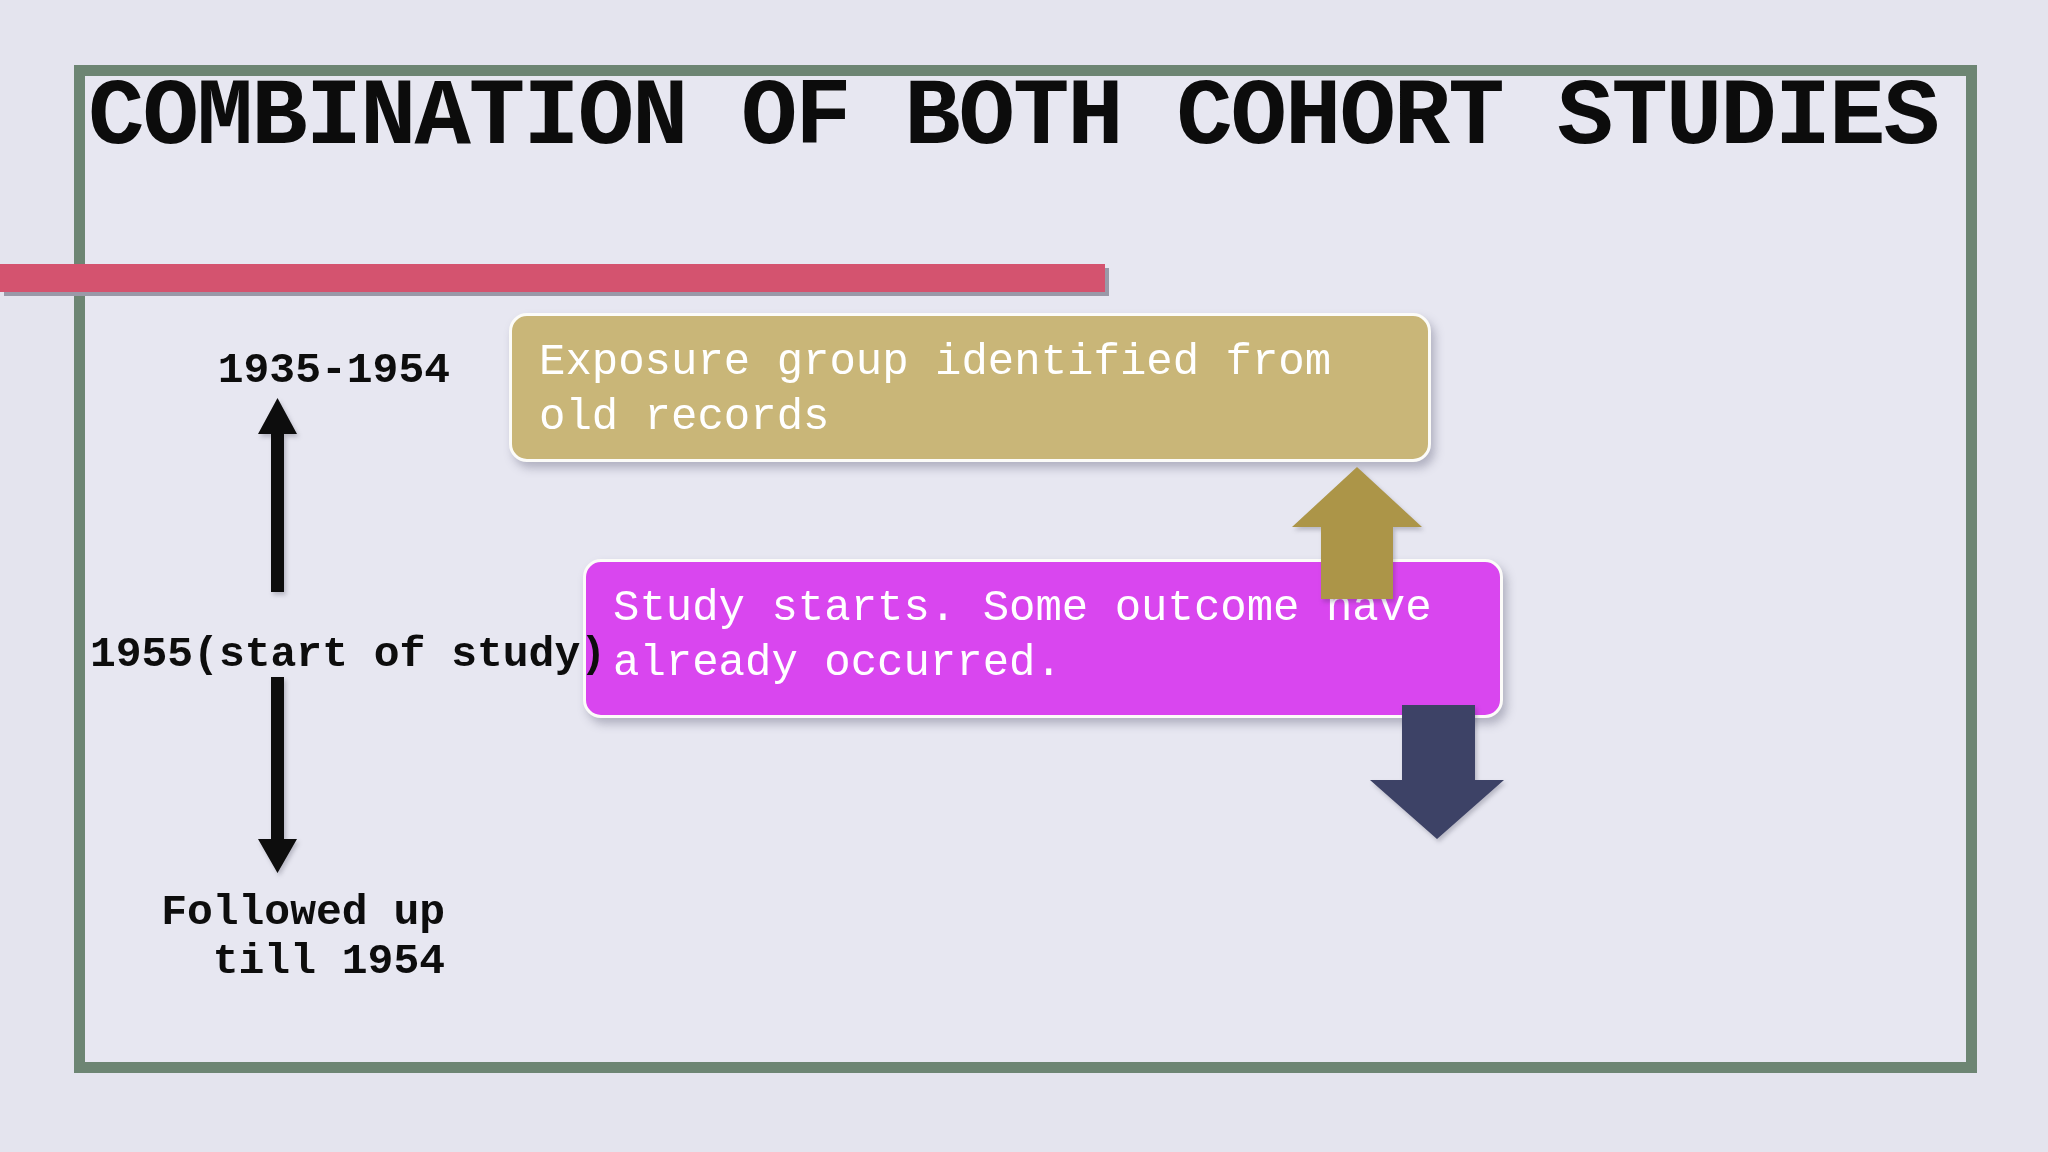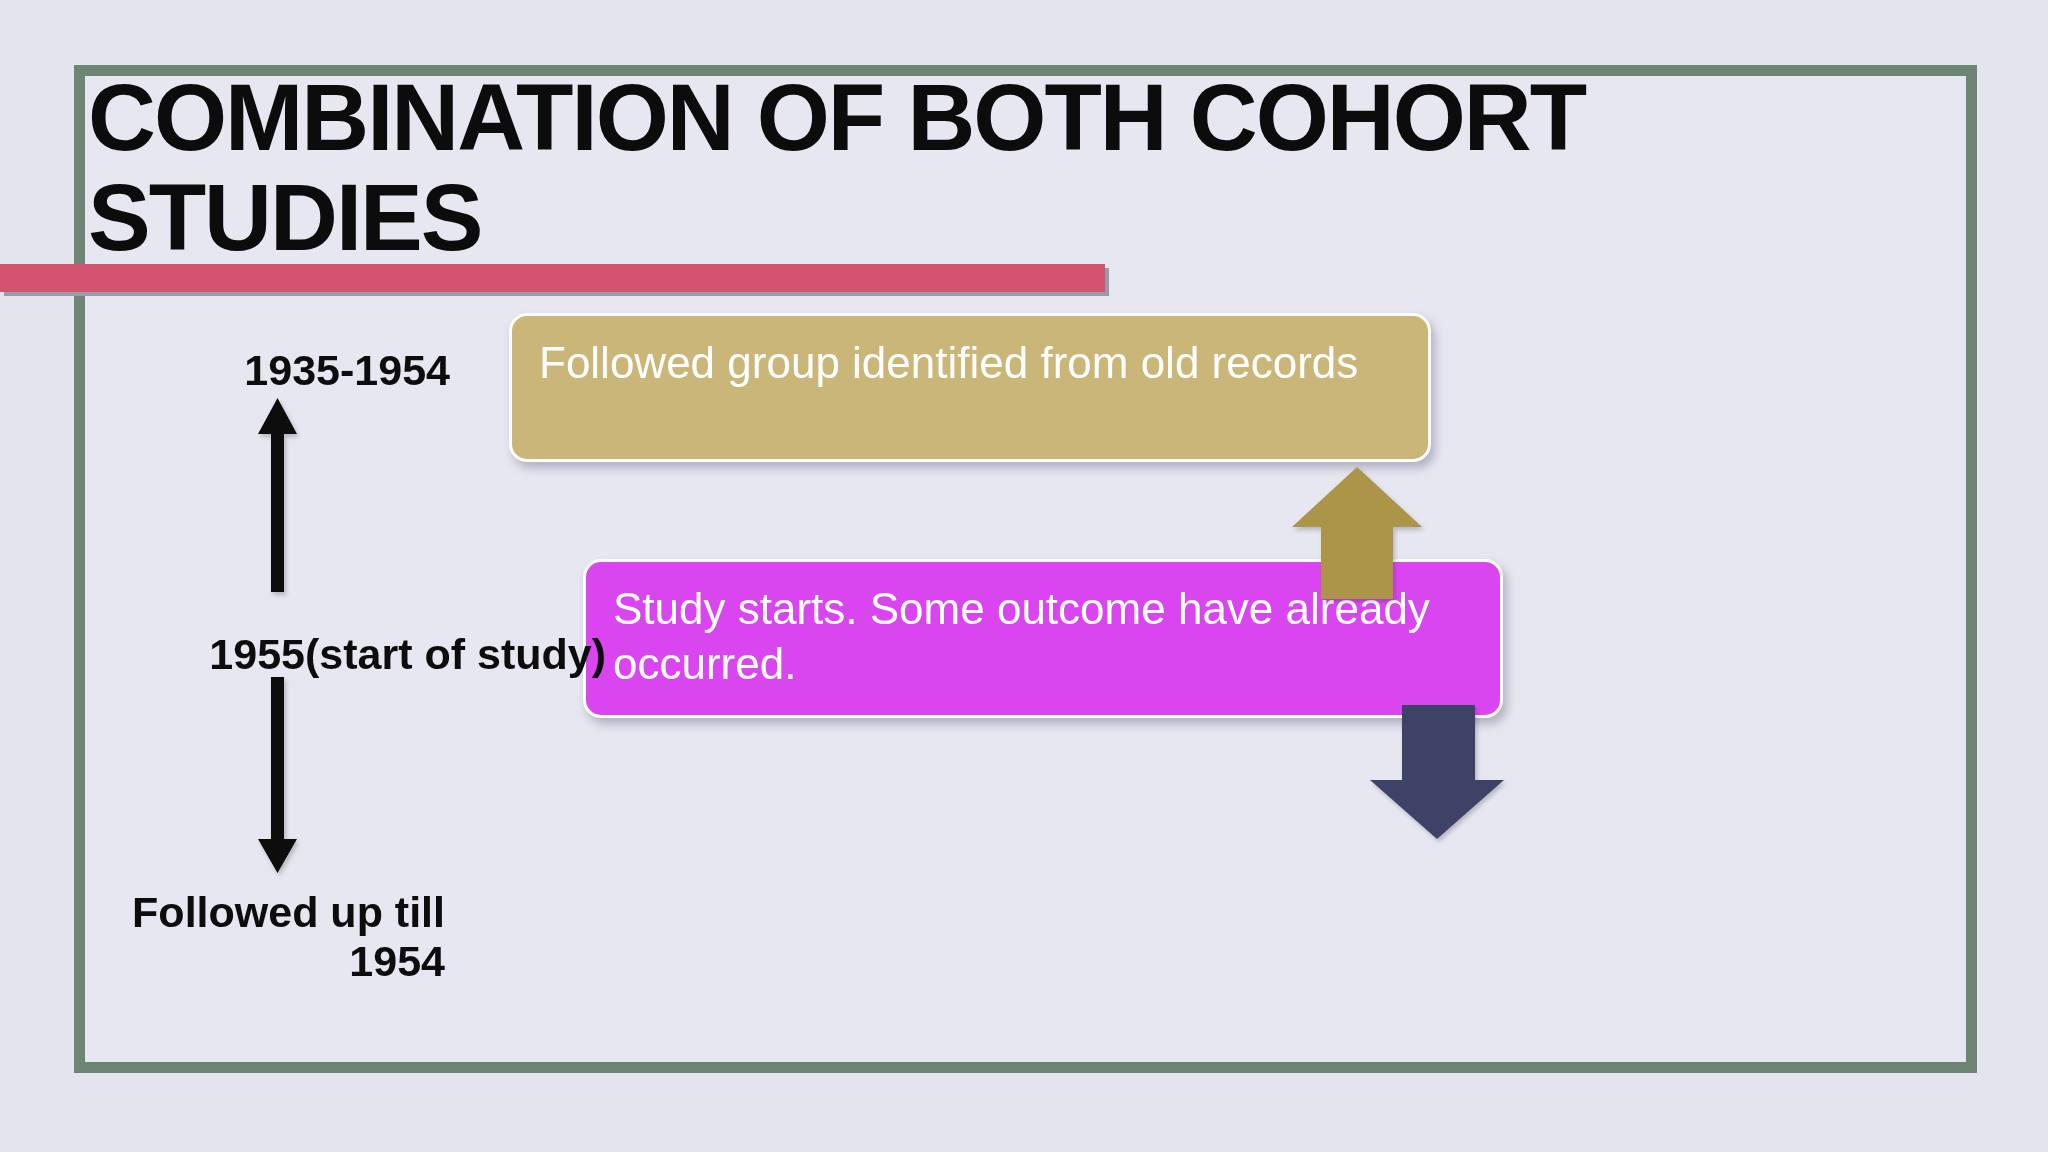--- a/index.html
+++ b/index.html
@@ -1,18 +1,18 @@
 <!DOCTYPE html>
 <html><head>
 <meta charset="utf-8">
 <style>
   html,body{margin:0;padding:0;background:#e4e4ee;}
   .canvas{
     position:relative;width:2048px;height:1152px;overflow:hidden;
-    background:#e4e4ee;font-family:Liberation Sans, sans-serif;
+    background:#e4e4ee;font-family:Liberation Mono, monospace;
   }
   .slide-frame{
     position:absolute;left:74px;top:65px;width:1903px;height:1008px;
     border:11px solid #6d8573;box-sizing:border-box;background:#e7e7f1;
   }
   .page-title{
     position:absolute;left:88px;top:68px;width:1850px;
     font-size:94px;font-weight:700;line-height:100px;letter-spacing:-2px;
     color:#0c0c0c;z-index:3;
   }
@@ -55,21 +55,21 @@
 
   <svg class="arrow-svg" style="left:258px;top:398px;" width="40" height="194" viewBox="0 0 40 194">
     <polygon points="19.5,0 0,36 13,36 13,194 26,194 26,36 39,36" fill="#0d0d0d"></polygon>
   </svg>
 
   <svg class="arrow-svg" style="left:258px;top:677px;" width="40" height="196" viewBox="0 0 40 196">
     <polygon points="13,0 13,162 0,162 19.5,196 39,162 26,162 26,0" fill="#0d0d0d"></polygon>
   </svg>
 
   <div class="flow-box box-tan">
-    <span>Followed group identified from old records</span>
+    <span>Exposure group identified from old records</span>
   </div>
 
   <div class="flow-box box-green">
     <span>Study starts. Some outcome have already occurred.</span>
   </div>
 
 
   <svg class="arrow-svg" style="left:1292px;top:467px;z-index:2;" width="130" height="132" viewBox="0 0 130 132">
     <polygon points="65,0 0,60 29,60 29,132 101,132 101,60 130,60" fill="#ac9548"></polygon>
   </svg>

